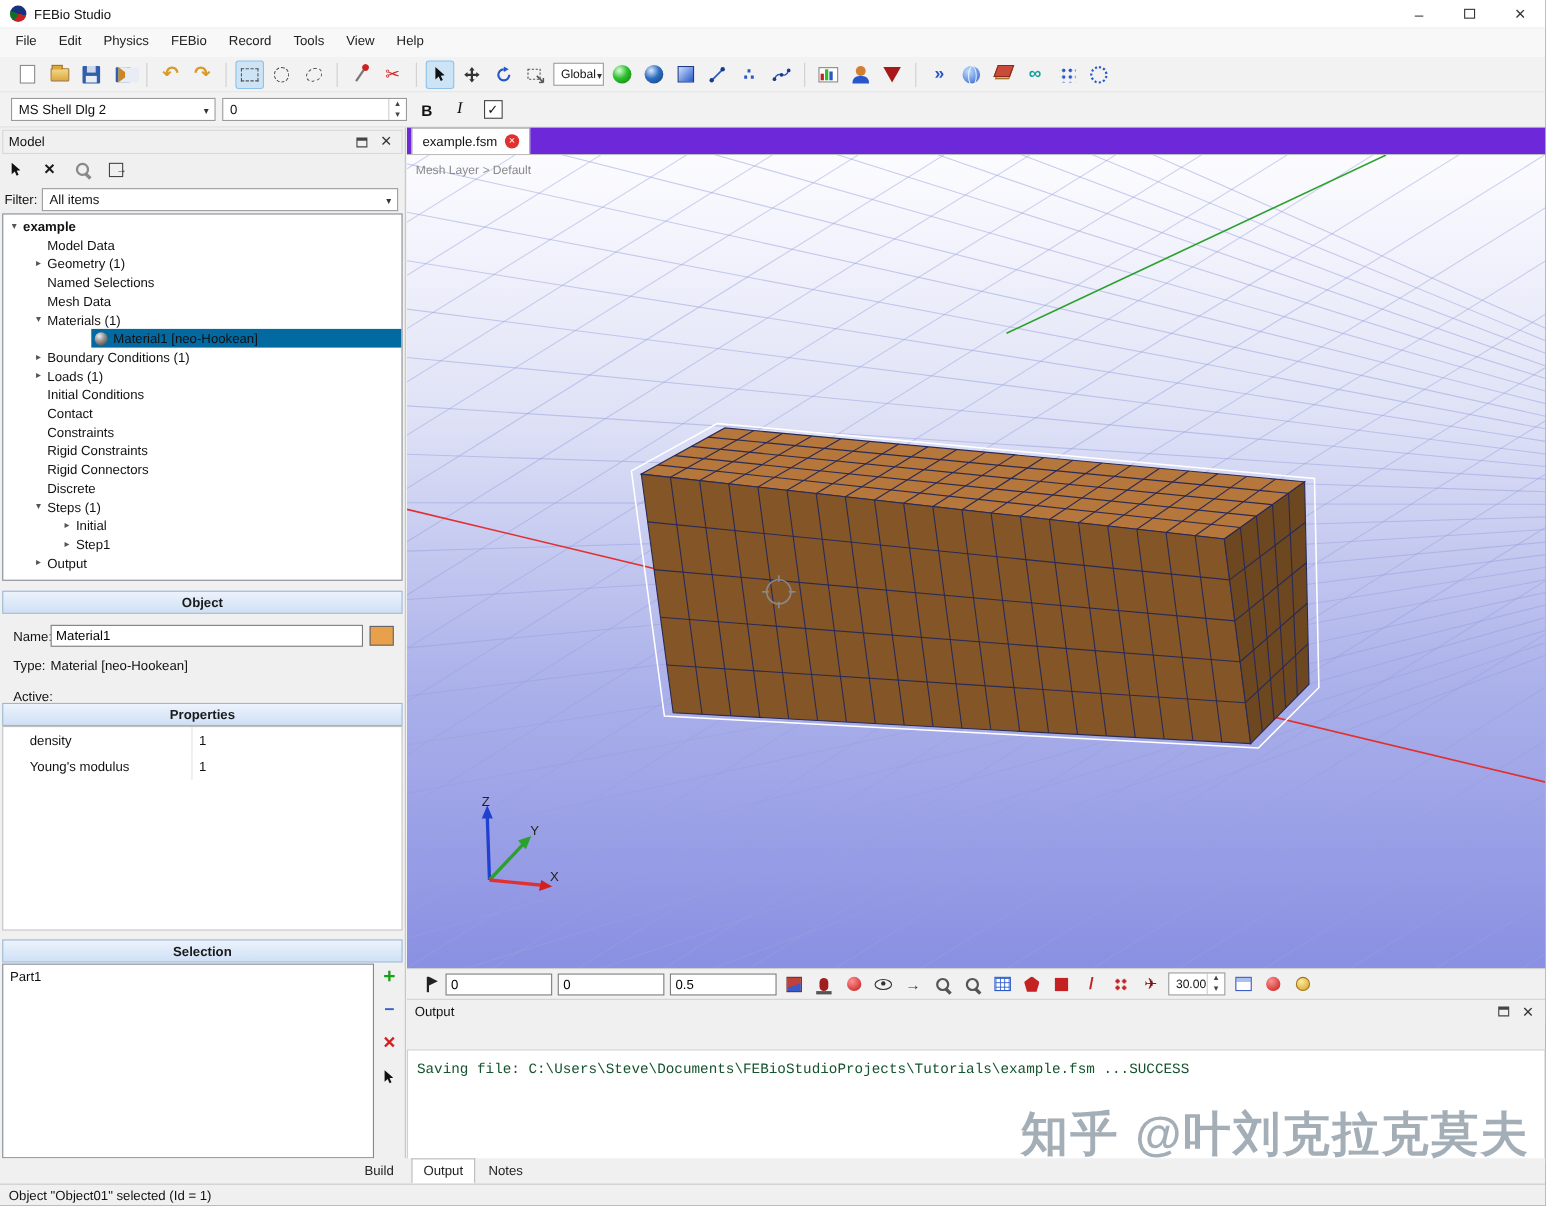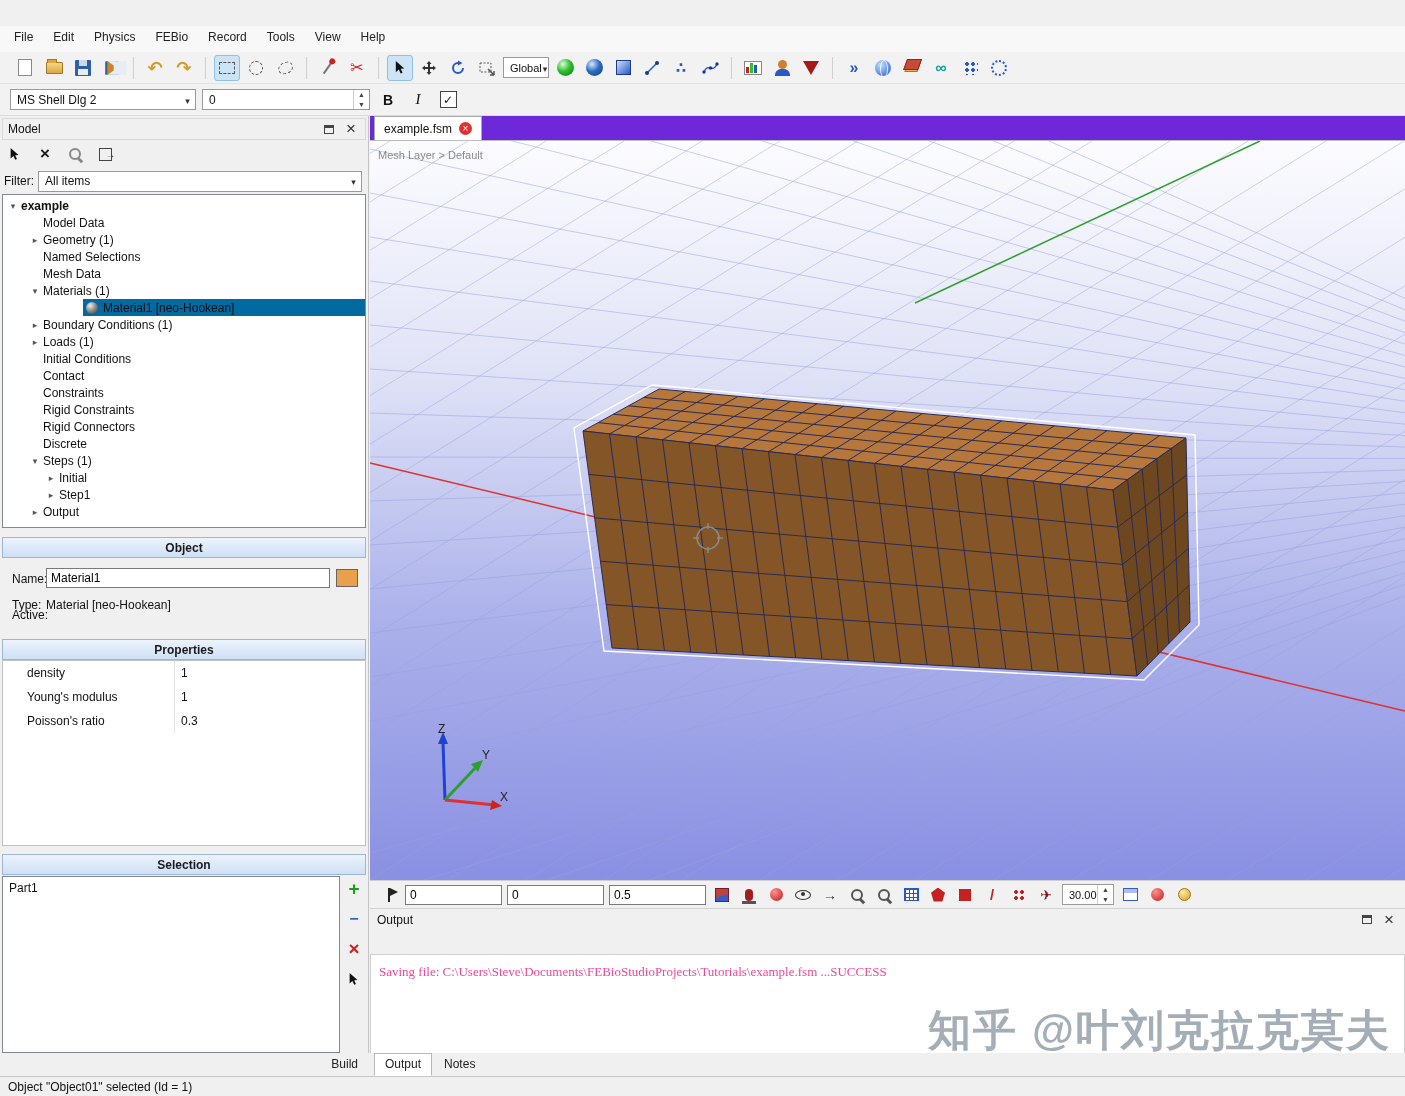--- a/index.html
+++ b/index.html
@@ -82,21 +82,21 @@
   .exporti{width:13px;height:13px;border:1px solid #444;position:relative;}
   .exporti::after{content:"→";position:absolute;right:-5px;top:0px;font-size:10px;color:#444;}
   .filter-row{position:absolute;top:54px;left:4px;right:6px;height:22px;display:flex;align-items:center;}
   .tree-box{position:absolute;top:78px;left:2px;right:2px;height:334px;background:#fff;border:1px solid #828790;overflow:hidden;padding-top:2px;}
   .trow{height:17px;display:flex;align-items:center;}
   .exp{width:16px;text-align:center;color:#555;font-size:9px;flex:0 0 auto;}
   .exp.open::before{content:"▾";}
   .exp.closed::before{content:"▸";}
   .l0{padding-left:2px;}
   .l1{padding-left:24px;}
-  .l2{padding-left:40px;}
+  .l2{padding-left:50px;}
   .tlabel{white-space:nowrap;}
   .matfill{width:80px;flex:0 0 auto;}
   .mathl{flex:1;height:100%;display:flex;align-items:center;background:#0369a1;}
   .sphere-sm{width:12px;height:12px;border-radius:50%;background:radial-gradient(circle at 35% 30%,#eee,#999 40%,#3a3a3a 95%);margin:0 5px 0 3px;flex:0 0 auto;}
   .sec-hdr{position:absolute;left:2px;right:2px;height:21px;background:linear-gradient(#ecf3fc,#cfe0f5);border:1px solid #9ab6d8;display:flex;align-items:center;justify-content:center;font-weight:bold;color:#1a1a1a;}
   .fld-label{color:#111;}
   .input{background:#fff;border:1px solid #7a7a7a;height:20px;font-size:12px;padding:0 4px;font-family:inherit;}
   .swatch{width:22px;height:18px;background:#e9a04c;border:1px solid #666;}
   .prop-box{position:absolute;left:2px;right:2px;top:544px;height:186px;background:#fff;border:1px solid #c0c0c0;}
   .prow{display:flex;align-items:center;height:24px;}
@@ -138,30 +138,41 @@
   .pent{width:14px;height:14px;background:#c42222;clip-path:polygon(50% 0,100% 38%,81% 100%,19% 100%,0 38%);}
   .sqr{width:12px;height:12px;background:#c42222;}
   .g-slash::before{content:"/";color:#c42222;font-weight:bold;font-size:15px;}
   .dots4{width:12px;height:12px;background-image:radial-gradient(circle,#c42222 1.8px,transparent 2px);background-size:6px 6px;}
   .g-plane::before{content:"✈";color:#7a1616;font-size:14px;}
   .tbl{width:15px;height:13px;border:1px solid #3a5ac8;background:linear-gradient(#aac0ee 4px,#fff 4px);}
   .lamp{width:13px;height:13px;border-radius:50%;background:radial-gradient(circle at 35% 30%,#ffe9a0,#d8a020);border:1px solid #a07818;}
 
   .out-hdr{position:absolute;left:370px;top:908px;right:0;height:22px;background:#f0f0f0;display:flex;align-items:center;padding:0 7px;border-top:1px solid #d2d2d2;}
   .out-tools{position:absolute;left:370px;top:930px;right:0;height:24px;background:#f0f0f0;display:flex;align-items:center;gap:7px;padding-left:8px;}
-  .out-text{position:absolute;left:370px;top:954px;right:0;height:102px;background:#fff;border:1px solid #d0d0d0;font-family:Liberation Serif, serif;font-size:13px;padding:9px 8px;white-space:pre;color:#ec4899;}
+  .out-text{position:absolute;left:370px;top:954px;right:0;height:102px;background:#fff;border:1px solid #d0d0d0;font-family:Liberation Mono, monospace;font-size:13px;padding:9px 8px;white-space:pre;color:#14532d;}
   .out-tabs{position:absolute;left:370px;top:1053px;right:0;height:23px;background:#f0f0f0;display:flex;align-items:flex-end;padding-left:4px;gap:1px;}
   .statusbar{position:absolute;left:0;top:1076px;width:100%;height:20px;background:#f0f0f0;border-top:1px solid #c8c8c8;display:flex;align-items:center;padding-left:8px;}
   .watermark{position:absolute;left:928px;top:1002px;font-size:43px;font-weight:bold;color:#95a0ab;opacity:.85;letter-spacing:2px;z-index:40;white-space:nowrap;text-align:right;}
 </style>
 </head>
 <body>
 
 <div id="root">
 
+  <div class="titlebar">
+    <span class="app-icon"></span>
+    <span>FEBio Studio</span>
+    <span style="margin-left:auto;display:flex;">
+      <span class="win-btn g-min"></span>
+      <span class="win-btn">
+          <span class="g-max"></span>
+        </span>
+      <span class="win-btn g-close"></span>
+    </span>
+  </div>
 
   <div class="menubar">
     <span class="menu-item">File</span>
     <span class="menu-item">Edit</span>
     <span class="menu-item">Physics</span>
     <span class="menu-item">FEBio</span>
     <span class="menu-item">Record</span>
     <span class="menu-item">Tools</span>
     <span class="menu-item">View</span>
     <span class="menu-item">Help</span>
@@ -413,35 +424,31 @@
           <span class="tlabel">Output</span>
         </div>
     </div>
 
     <div class="sec-hdr" style="top:421px;">Object</div>
     <span class="fld-label" style="position:absolute;left:12px;top:456px;">Name:</span>
     <input class="input" style="position: absolute; left: 46px; top: 452px; width: 284px;" value="Material1">
     <span class="swatch" style="position:absolute;left:336px;top:453px;"></span>
     <span class="fld-label" style="position:absolute;left:12px;top:482px;">Type:</span>
     <span style="position:absolute;left:46px;top:482px;">Material [neo-Hookean]</span>
-    <span class="fld-label" style="position:absolute;left:12px;top:492px;">Active:</span>
+    <span class="fld-label" style="position:absolute;left:12px;top:510px;">Active:</span>
 
     <div class="sec-hdr" style="top:523px;">Properties</div>
     <div class="prop-box">
       <div class="prow">
         <span class="pcol1">density</span>
         <span class="pcol2">1</span>
       </div>
       <div class="prow">
         <span class="pcol1">Young's modulus</span>
         <span class="pcol2">1</span>
-      </div>
-      <div class="prow">
-        <span class="pcol1">Poisson's ratio</span>
-        <span class="pcol2">0.3</span>
       </div>
     </div>
 
     <div class="sec-hdr" style="top:738px;">Selection</div>
     <div class="sel-box">
       <div>Part1</div>
     </div>
     <div class="sel-strip">
       <span class="sbtn g-plus"></span>
       <span class="sbtn g-minus"></span>

